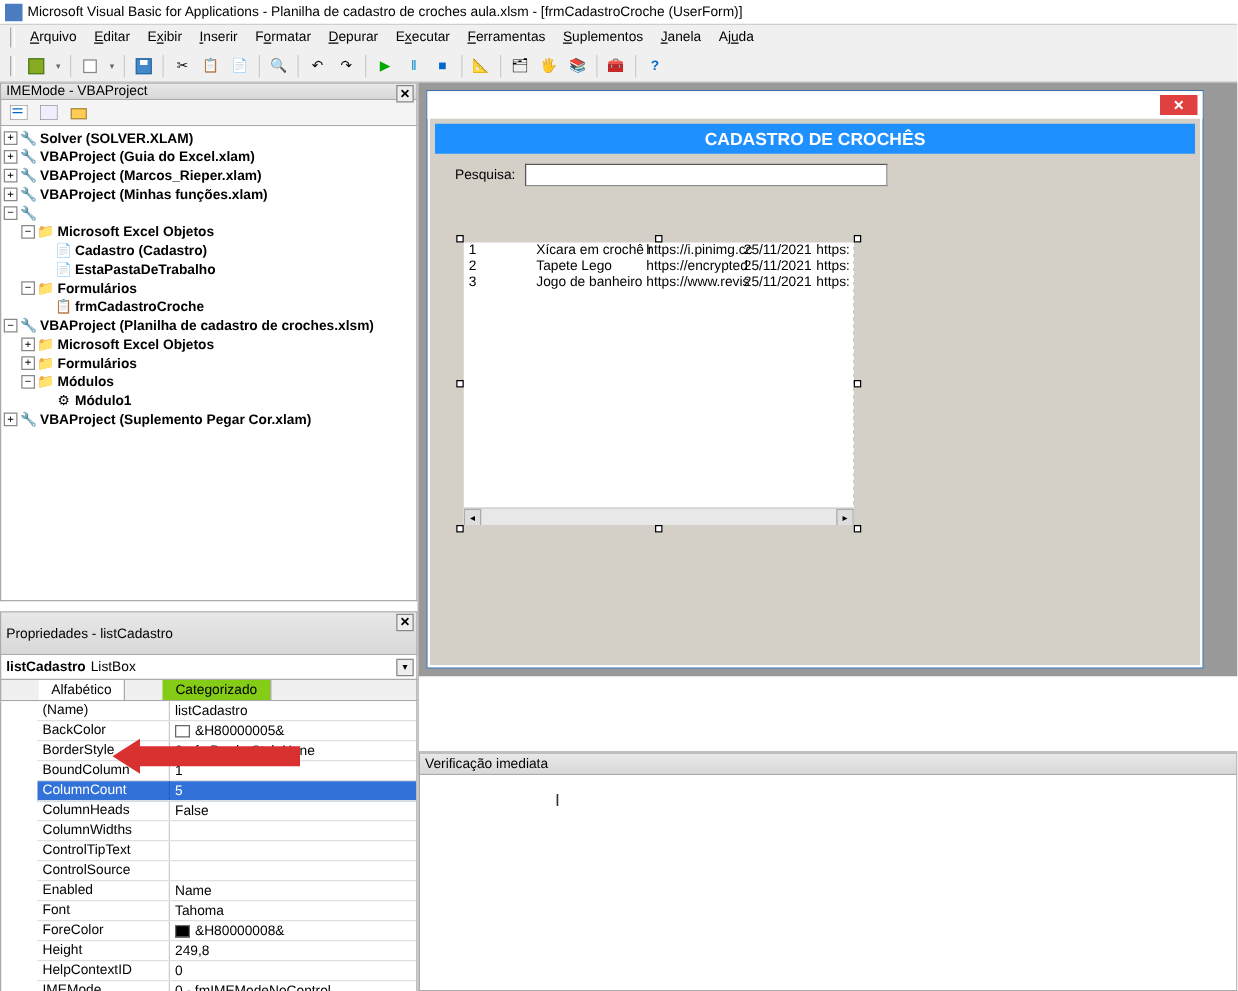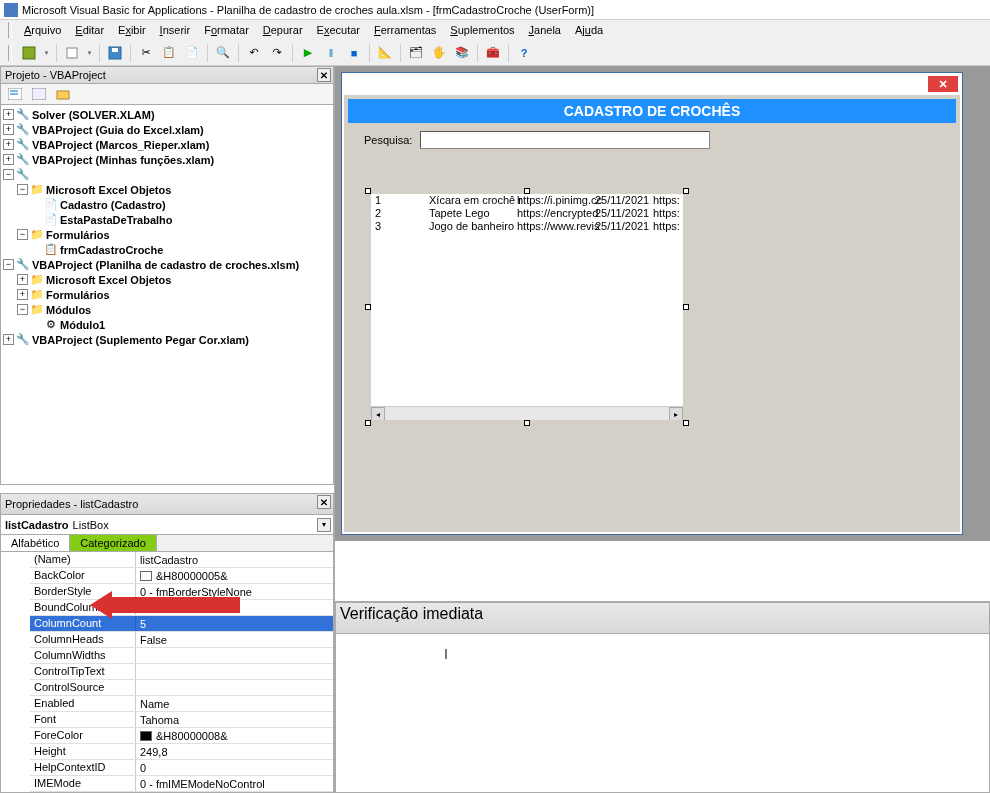--- a/index.html
+++ b/index.html
@@ -16,40 +16,40 @@
 
 .toolbar { height: 26px; display: flex; align-items: center; padding: 2px 8px; gap: 3px; background: #f0f0f0; border-bottom: 1px solid #ccc; }
 .tb-btn { width: 20px; height: 20px; display: flex; align-items: center; justify-content: center; cursor: pointer; }
 .tb-sep { width: 1px; height: 18px; background: #ccc; margin: 0 2px; }
 .tb-dropdown { width: 9px; height: 20px; display: flex; align-items: center; justify-content: center; font-size: 7px; color: #666; }
 
 .main-layout { display: flex; height: calc(100% - 66px); }
 .left-col { width: 335px; display: flex; flex-direction: column; border-right: 1px solid #aaa; }
 .right-col { flex: 1; display: flex; flex-direction: column; }
 
-.panel-header { background: linear-gradient(#e8e8e8, #d8d8d8); height: 22px; display: flex; align-items: center; padding: 0 4px; border: 1px solid #aaa; font-size: 11px; position: relative; }
+.panel-header { background: linear-gradient(#e8e8e8, #d8d8d8); height: 35px; display: flex; align-items: center; padding: 0 4px; border: 1px solid #aaa; font-size: 11px; position: relative; }
 .panel-close { position: absolute; right: 2px; top: 1px; width: 14px; height: 14px; border: 1px solid #888; background: #eee; display: flex; align-items: center; justify-content: center; font-size: 10px; font-weight: bold; cursor: pointer; }
 
 .panel-toolbar { height: 24px; background: #f4f4f4; border: 1px solid #aaa; border-top: none; display: flex; align-items: center; padding: 0 4px; gap: 4px; }
 .pt-btn { width: 20px; height: 20px; border: 1px solid transparent; display: flex; align-items: center; justify-content: center; }
 
 .tree { flex: 0 0 380px; border: 1px solid #aaa; border-top: none; overflow: auto; padding: 2px; background: #fff; }
 .tree-node { display: flex; align-items: center; height: 15px; white-space: nowrap; }
 .tree-exp { width: 11px; height: 11px; border: 1px solid #888; display: inline-flex; align-items: center; justify-content: center; font-size: 9px; line-height: 1; margin-right: 2px; background: #fff; cursor: pointer; }
 .tree-icon { width: 14px; height: 14px; margin-right: 2px; display: inline-flex; align-items: center; justify-content: center; }
 .tree-label { font-size: 11px; font-weight: bold; }
 .bold { font-weight: bold; }
 .ind1 { padding-left: 14px; }
 .ind2 { padding-left: 28px; }
 
 .props-panel { flex: 1; display: flex; flex-direction: column; margin-top: 8px; }
 .props-combo { border: 1px solid #aaa; border-top: none; height: 20px; display: flex; align-items: center; padding: 0 4px; background: #fff; position: relative; }
 .props-combo-arrow { position: absolute; right: 2px; width: 14px; height: 14px; border: 1px solid #888; background: #eee; display: flex; align-items: center; justify-content: center; font-size: 8px; }
 .props-tabs { display: flex; border: 1px solid #aaa; border-top: none; background: #f0f0f0; }
-.props-tab { padding: 2px 10px; border-right: 1px solid #aaa; background: #fff; cursor: pointer; font-size: 11px; }
+.props-tab { padding: 2px 10px; border-right: 1px solid #aaa; background: #fff; cursor: pointer; font-size: 11px; margin-left: 30px; }
 .props-tab.inactive { background: #84cc16; }
 .props-grid { flex: 1; border: 1px solid #aaa; border-top: none; overflow: auto; background: #fff; }
 .prop-row { display: flex; height: 16px; border-bottom: 1px solid #e0e0e0; margin-left: 29px; }
 .prop-name { width: 106px; padding: 1px 4px; border-right: 1px solid #ccc; font-size: 11px; overflow: hidden; }
 .prop-val { flex: 1; padding: 1px 4px; font-size: 11px; display: flex; align-items: center; gap: 4px; overflow: hidden; }
 .prop-row.selected { background: #3171d8; color: #fff; }
 .prop-row.selected .prop-name { border-right-color: #2560c0; }
 .color-swatch { width: 12px; height: 10px; border: 1px solid #666; background: #fff; }
 .color-swatch.black { background: #000; }
 
@@ -78,21 +78,21 @@
 .list-col1 { width: 54px; }
 .list-col2 { width: 88px; }
 .list-col3 { width: 78px; }
 .list-col4 { width: 58px; }
 .list-col5 { flex: 1; overflow: hidden; }
 .list-scroll { position: absolute; bottom: 0; left: 0; right: 0; height: 14px; background: #e8e8e8; border-top: 1px solid #ccc; display: flex; }
 .scroll-btn { width: 14px; height: 14px; background: #ddd; border: 1px solid #aaa; display: flex; align-items: center; justify-content: center; font-size: 8px; }
 .scroll-track { flex: 1; }
 
 .immediate-area { flex: 1; border-top: 1px solid #aaa; display: flex; flex-direction: column; margin-top: 60px; }
-.immediate-header { background: linear-gradient(#e8e8e8, #d8d8d8); height: 32px; padding: 2px 4px; border: 1px solid #aaa; font-size: 16px; }
+.immediate-header { background: linear-gradient(#e8e8e8, #d8d8d8); height: 18px; padding: 2px 4px; border: 1px solid #aaa; font-size: 11px; }
 .immediate-body { flex: 1; background: #fff; border: 1px solid #aaa; border-top: none; position: relative; }
 .cursor-ibeam { position: absolute; top: 12px; left: 108px; font-size: 14px; color: #333; }
 
 .arrow-annot { position: absolute; top: 597px; left: 110px; z-index: 100; pointer-events: none; }
 .arrow-body { width: 130px; height: 16px; background: #d93030; position: relative; }
 .arrow-head { position: absolute; left: -20px; top: -6px; width: 0; height: 0; border-right: 22px solid #d93030; border-top: 14px solid transparent; border-bottom: 14px solid transparent; }
 </style>
 </head>
 <body>
 
@@ -159,21 +159,21 @@
   <span class="tb-btn">📚</span>
   <span class="tb-sep"></span>
   <span class="tb-btn">🧰</span>
   <span class="tb-sep"></span>
   <span class="tb-btn" style="color:#06c;font-weight:bold">?</span>
 </div>
 
 <div class="main-layout">
   <div class="left-col">
     <div class="panel-header">
-      <span>Projeto - VBAProject</span>
+      <span>IMEMode - VBAProject</span>
       <span class="panel-close">✕</span>
     </div>
     <div class="panel-toolbar">
       <span class="pt-btn">
           <svg width="14" height="12">
             <rect width="14" height="12" fill="#fff" stroke="#888"></rect>
             <line x1="2" y1="3" x2="10" y2="3" stroke="#06c"></line>
             <line x1="2" y1="6" x2="10" y2="6" stroke="#06c"></line>
           </svg>
         </span>

